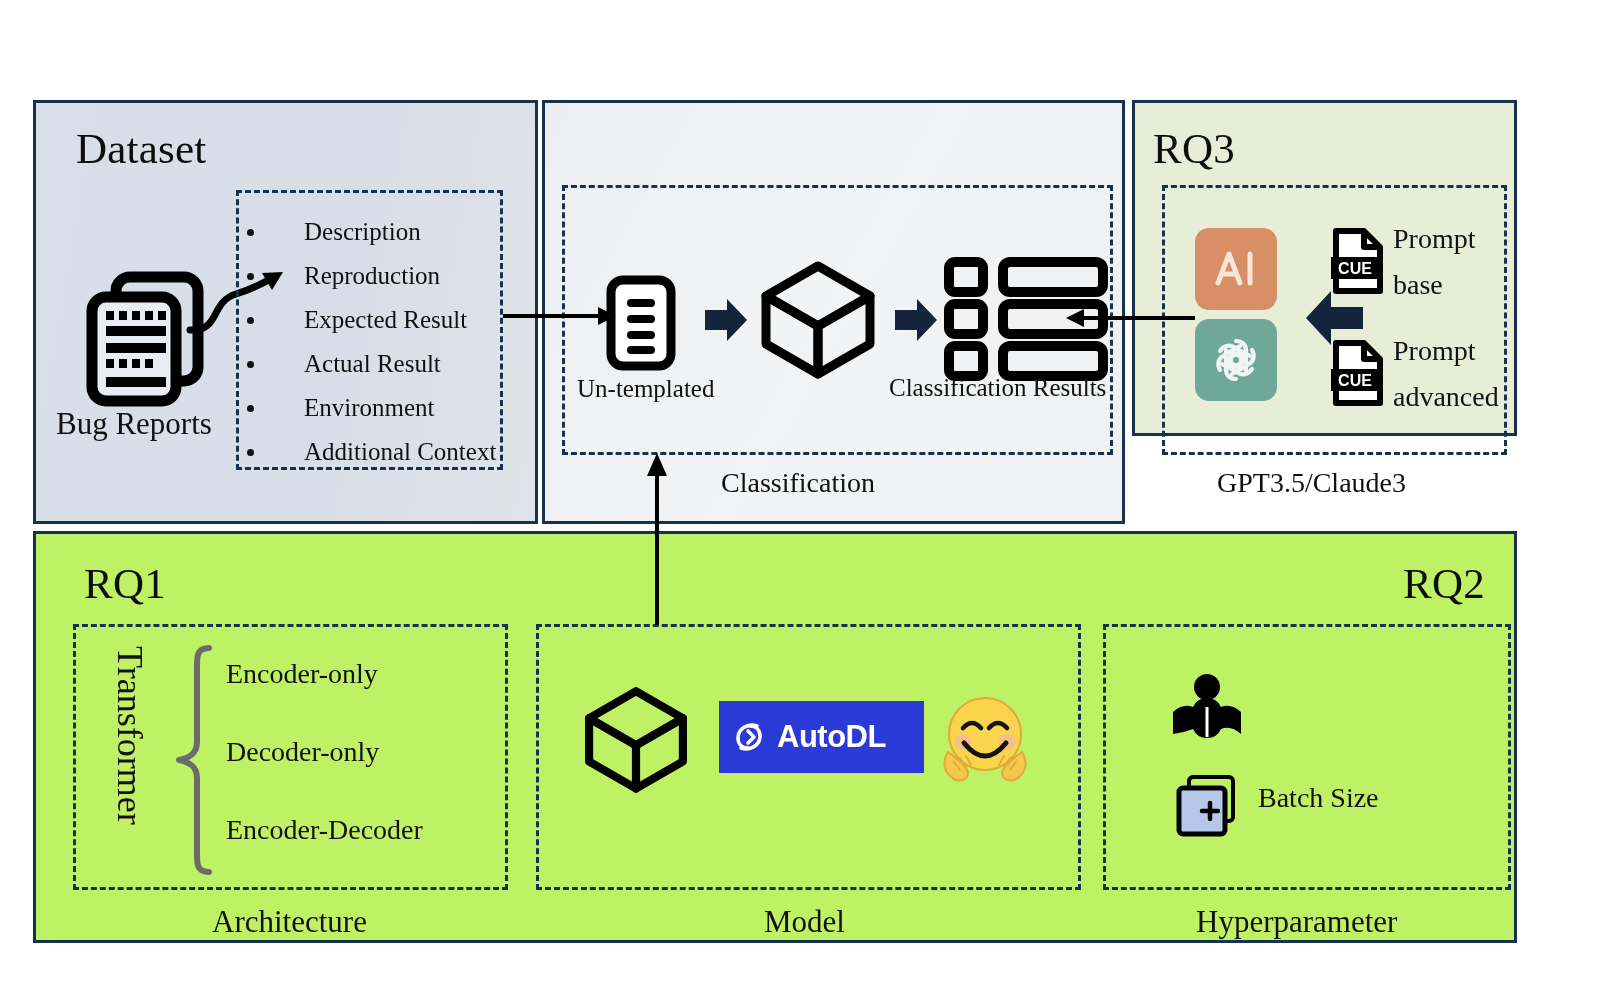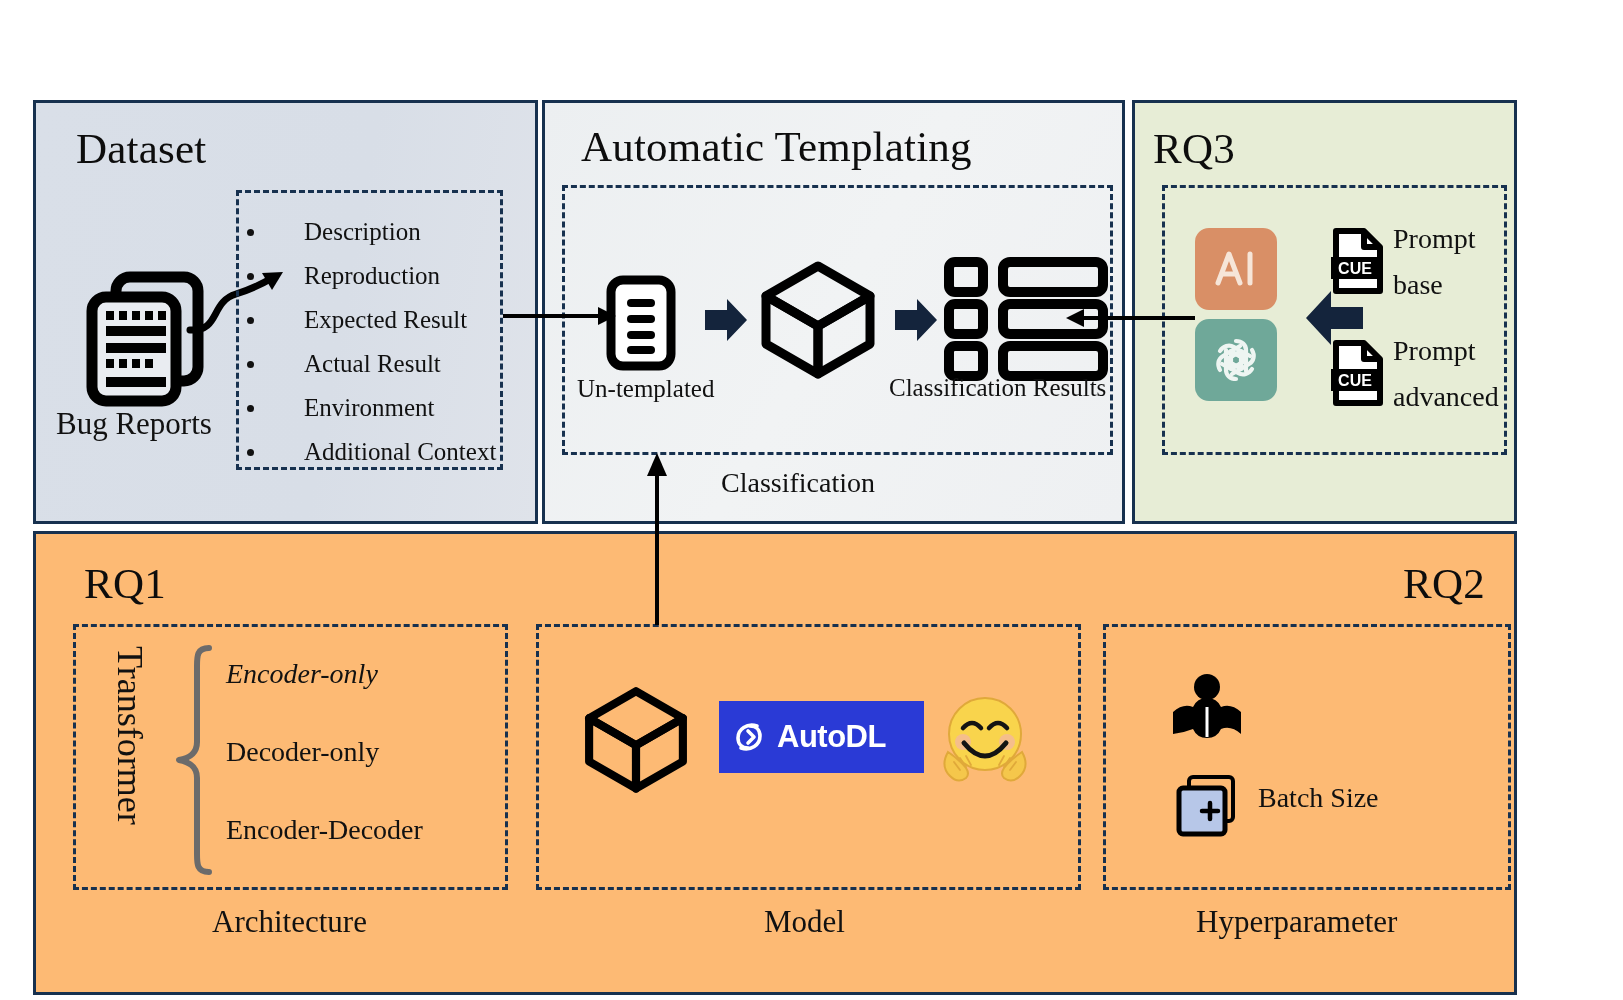--- a/index.html
+++ b/index.html
@@ -4,22 +4,22 @@
 <style>
   html,body{margin:0;padding:0;background:#ffffff;}
   body{width:1623px;height:1000px;font-family:"Liberation Serif","DejaVu Serif",serif;color:#111;}
   #stage{position:relative;width:1623px;height:1000px;overflow:hidden;background:#fff;}
 
   .panel{position:absolute;border:3px solid #17314f;box-sizing:border-box;}
   .p-dataset{left:33px;top:100px;width:505px;height:424px;
      background:linear-gradient(100deg,#d9dfe8 0%,#d8dee7 60%,#dfe3ea 100%);}
   .p-auto{left:542px;top:100px;width:583px;height:424px;
      background:linear-gradient(120deg,#eceff1 0%,#f1f3f4 50%,#eef0f2 100%);}
-  .p-rq3{left:1132px;top:100px;width:385px;height:424px;background:#e7edd6;}
-  .p-bottom{left:33px;top:531px;width:1484px;height:464px;background:#fdba74;}
+  .p-rq3{left:1132px;top:100px;width:385px;height:336px;background:#e7edd6;}
+  .p-bottom{left:33px;top:531px;width:1484px;height:412px;background:#bef264;}
 
   .dashed{position:absolute;border:3.5px dashed #17314f;box-sizing:border-box;}
 
   .ttl{position:absolute;font-size:43px;line-height:1;letter-spacing:.2px;color:#0d0d0d;white-space:nowrap;}
   .small-lbl{position:absolute;font-size:25px;line-height:1;color:#111;white-space:nowrap;}
   .mid-lbl{position:absolute;font-size:31px;line-height:1;color:#111;white-space:nowrap;}
   .big-lbl{position:absolute;font-size:28px;line-height:1;color:#111;white-space:nowrap;}
   .list-txt{position:absolute;font-size:25px;line-height:1;color:#111;white-space:nowrap;}
 
   .bullet{position:absolute;width:7px;height:7px;background:#111;border-radius:50%;}
@@ -88,21 +88,20 @@
 
       <span class="bullet" style="left:211px;top:302px;"></span>
       <span class="list-txt" style="left:268px;top:292px;">Environment</span>
 
       <span class="bullet" style="left:211px;top:346px;"></span>
       <span class="list-txt" style="left:268px;top:336px;">Additional Context</span>
     </div>
   </div>
 
   <div class="panel p-auto">
-    <div class="ttl" style="left:36px;top:22px;">Automatic Templating</div>
 
     <div class="dashed" style="left:17px;top:82px;width:551px;height:270px;"></div>
 
     <div class="ico" style="left:60px;top:172px;">
       <svg width="72" height="96" viewBox="0 0 72 96">
         <rect x="6" y="5" width="60" height="86" rx="12" fill="#fff" stroke="#000" stroke-width="9"></rect>
         <g fill="#000">
           <rect x="22" y="24" width="28" height="8" rx="4"></rect>
           <rect x="22" y="40" width="28" height="8" rx="4"></rect>
           <rect x="22" y="56" width="28" height="8" rx="4"></rect>
@@ -204,39 +203,40 @@
         <path d="M33 4 V20 H49" fill="none" stroke="#000" stroke-width="6" stroke-linejoin="round"></path>
         <rect x="0" y="30" width="48" height="22" fill="#000"></rect>
         <text x="24" y="47" font-family="Liberation Sans, sans-serif" font-size="16" font-weight="bold" fill="#fff" text-anchor="middle">CUE</text>
       </svg>
     </div>
     <div>
       <div class="big-lbl" style="left:258px;top:234px;">Prompt</div>
       <div class="big-lbl" style="left:258px;top:280px;">advanced</div>
     </div>
 
+    <div class="big-lbl" style="left:82px;top:366px;">GPT3.5/Claude3</div>
   </div>
 
   <div class="panel p-bottom">
     <div class="ttl" style="left:48px;top:28px;">RQ1</div>
     <div class="ttl" style="left:1367px;top:28px;">RQ2</div>
 
     <div class="dashed" style="left:37px;top:90px;width:435px;height:266px;"></div>
 
     <div style="position:absolute;left:115px;top:112px;">
       <span class="rot">Transformer</span>
     </div>
 
     <div class="ico" style="left:135px;top:110px;">
       <svg width="46" height="232" viewBox="0 0 46 232">
         <path d="M38 4 C26 4 26 12 26 22 V98 C26 110 18 114 8 116 C18 118 26 122 26 134 V210 C26 220 26 228 38 228" fill="none" stroke="#6b6b6b" stroke-width="6" stroke-linecap="round" stroke-linejoin="round"></path>
       </svg>
     </div>
 
-    <div class="big-lbl" style="left:190px;top:126px;font-style:italic;">Encoder-only</div>
+    <div class="big-lbl" style="left:190px;top:126px;">Encoder-only</div>
     <div class="big-lbl" style="left:190px;top:204px;">Decoder-only</div>
     <div class="big-lbl" style="left:190px;top:282px;text-align:center;">Encoder-Decoder</div>
 
     <div class="mid-lbl" style="left:176px;top:372px;">Architecture</div>
 
     <div class="dashed" style="left:500px;top:90px;width:545px;height:266px;"></div>
 
     <div class="ico" style="left:545px;top:150px;">
       <svg width="110" height="110" viewBox="0 0 122 122">
         <g fill="none" stroke="#000" stroke-width="9" stroke-linejoin="round">

